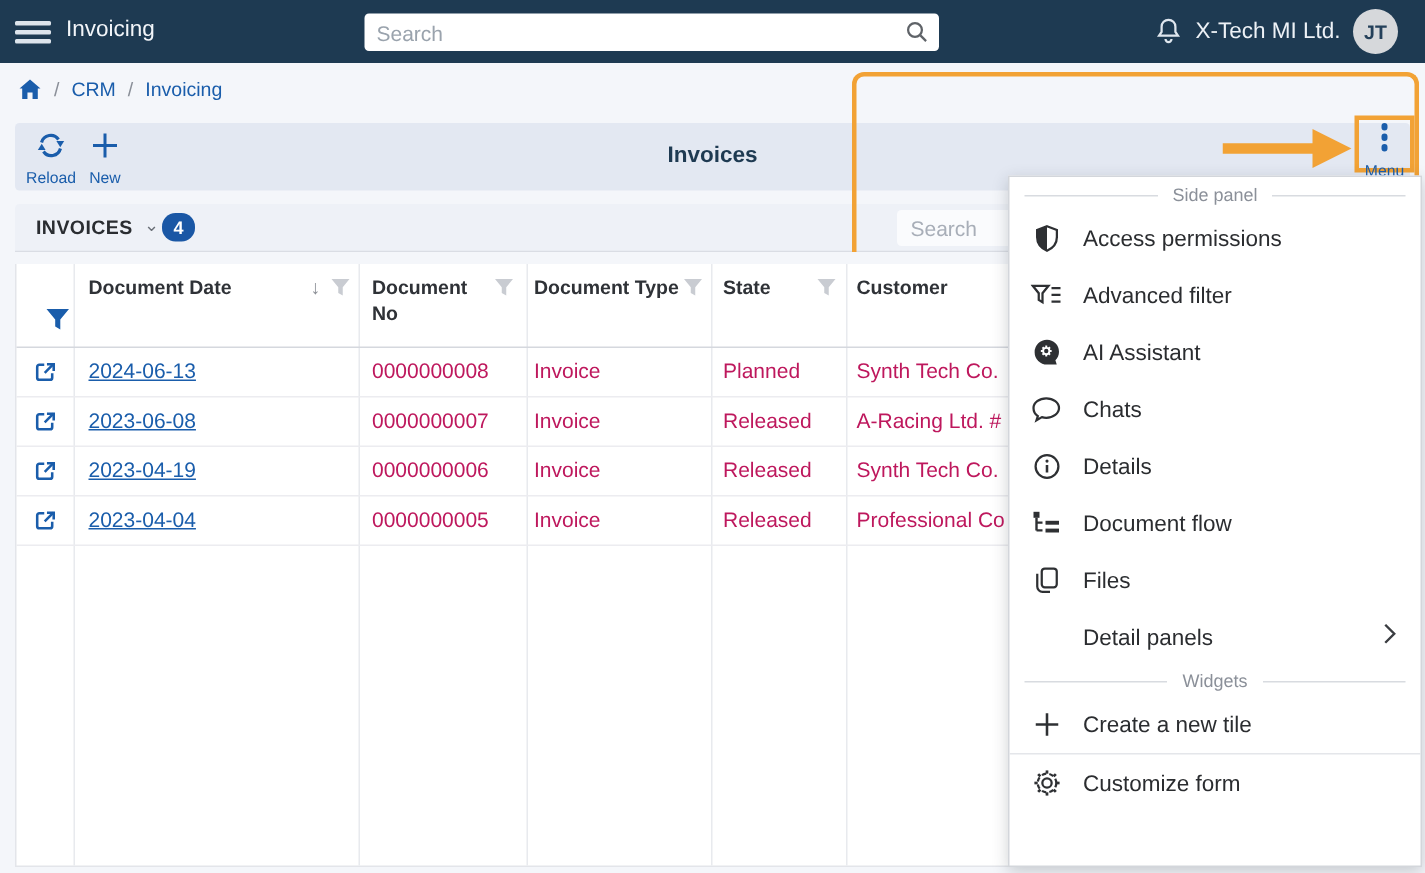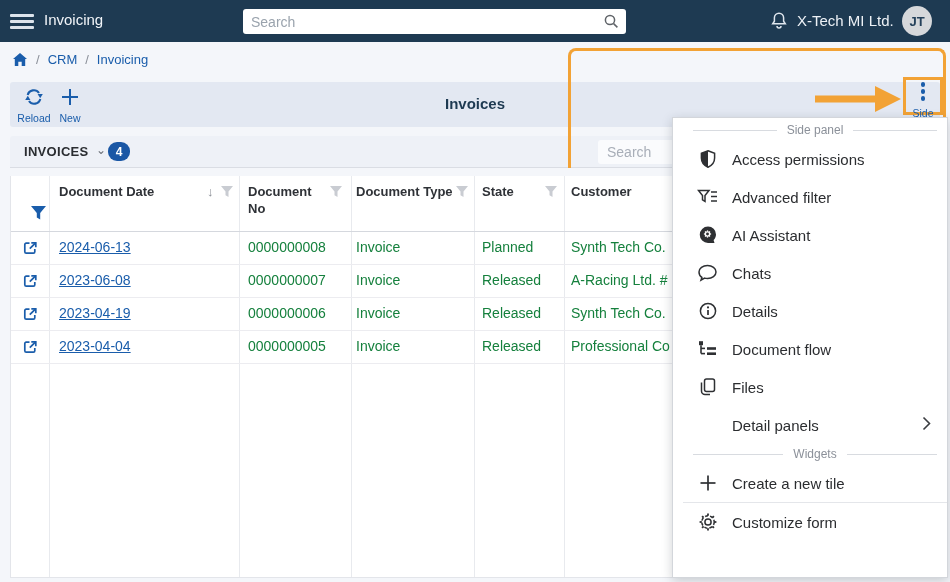--- a/index.html
+++ b/index.html
@@ -50,25 +50,25 @@
   .list-search input::placeholder { color:#a8aeb8; }
   
   .table { position:absolute; left:10px; top:176px; width:930px; height:402px; background:#fff; border:1px solid #e3e5ea; border-top:none; }
   .vsep { position:absolute; top:0; bottom:0; width:1px; background:#e8eaee; }
   .thead { position:absolute; left:0; top:0; width:100%; height:56px; border-bottom:1px solid #d5d8de; }
   .th { position:absolute; top:8px; font-size:13px; font-weight:bold; color:#2f3237; line-height:1.3; }
   .sort-arrow { position:absolute; top:8px; font-size:13px; color:#8a8e95; }
   .funnel-gray { position:absolute; top:9px; }
   .funnel-blue { position:absolute; left:19px; top:29px; cursor:pointer; }
   .trow { position:absolute; left:0; width:100%; height:33px; border-bottom:1px solid #ececf0; }
-  .cell { position:absolute; top:7px; font-size:14px; color:#15803d; white-space:nowrap; }
+  .cell { position:absolute; top:7px; font-size:14px; color:#be185d; white-space:nowrap; }
   .cell.link { color:#1a5dab; text-decoration:underline; cursor:pointer; }
   .rowlink { position:absolute; left:11px; top:8px; cursor:pointer; }
   
-  .dropdown { position:absolute; left:672px; top:117px; width:276px; height:461px; background:#fff; border:1px solid #d3d6db; box-shadow:0 3px 10px rgba(40,50,60,.22); z-index:40; padding-top:2px;padding-left:10px; }
+  .dropdown { position:absolute; left:672px; top:117px; width:276px; height:461px; background:#fff; border:1px solid #d3d6db; box-shadow:0 3px 10px rgba(40,50,60,.22); z-index:40; padding-top:2px; }
   .grp { display:flex; align-items:center; height:20px; padding:0 10px; }
   .grp .line { flex:1; height:1px; background:#d8dbe0; }
   .grp .txt { padding:0 10px; font-size:12px; color:#8b9099; }
   .mi { display:flex; align-items:center; height:38px; padding-left:14px; cursor:pointer; }
   .mi .ic { width:21px; height:21px; margin-right:14px; flex:0 0 21px; display:flex; align-items:center; justify-content:center; }
   .mi .lab { font-size:15px; color:#2b2d30; }
   .mi .chevr { margin-left:auto; margin-right:16px; }
   .mi.noicon .lab { margin-left:35px; }
   .menu-sep { height:1px; background:#e4e6ea; margin:0; }
 </style>
@@ -139,21 +139,21 @@
 
   <div class="orange-rect"></div>
   <svg class="orange-arrow" width="86" height="26" viewBox="0 0 86 26">
     <rect x="0" y="9.5" width="62" height="7" fill="#f2a235"></rect>
     <polygon points="60,0 86,13 60,26" fill="#f2a235"></polygon>
   </svg>
 
   <div class="menu-btn-box"></div>
   <div class="menu-btn">
     <span class="menu-dots"><i></i><i></i><i></i></span>
-    <span class="lbl">Side</span>
+    <span class="lbl">Menu</span>
   </div>
 
   <div class="list-bar">
     <span class="title">INVOICES</span>
     <span class="chev">⌄</span>
     <span class="count-badge">4</span>
     <div class="list-search">
       <input placeholder="Search" style="">
     </div>
   </div>

